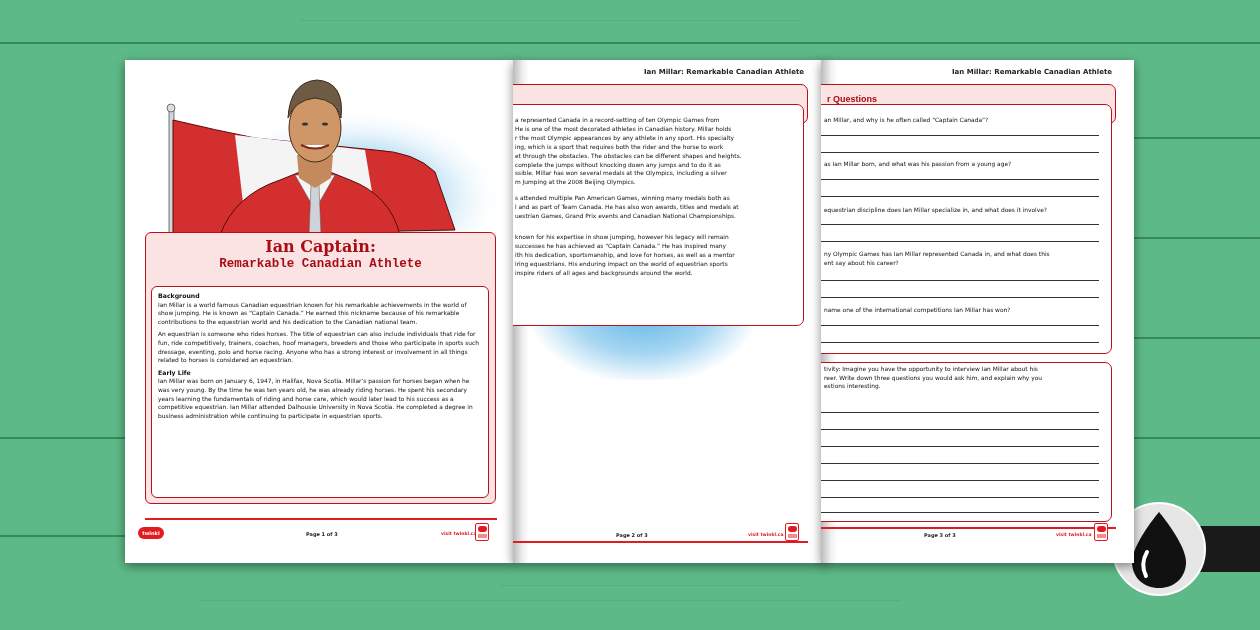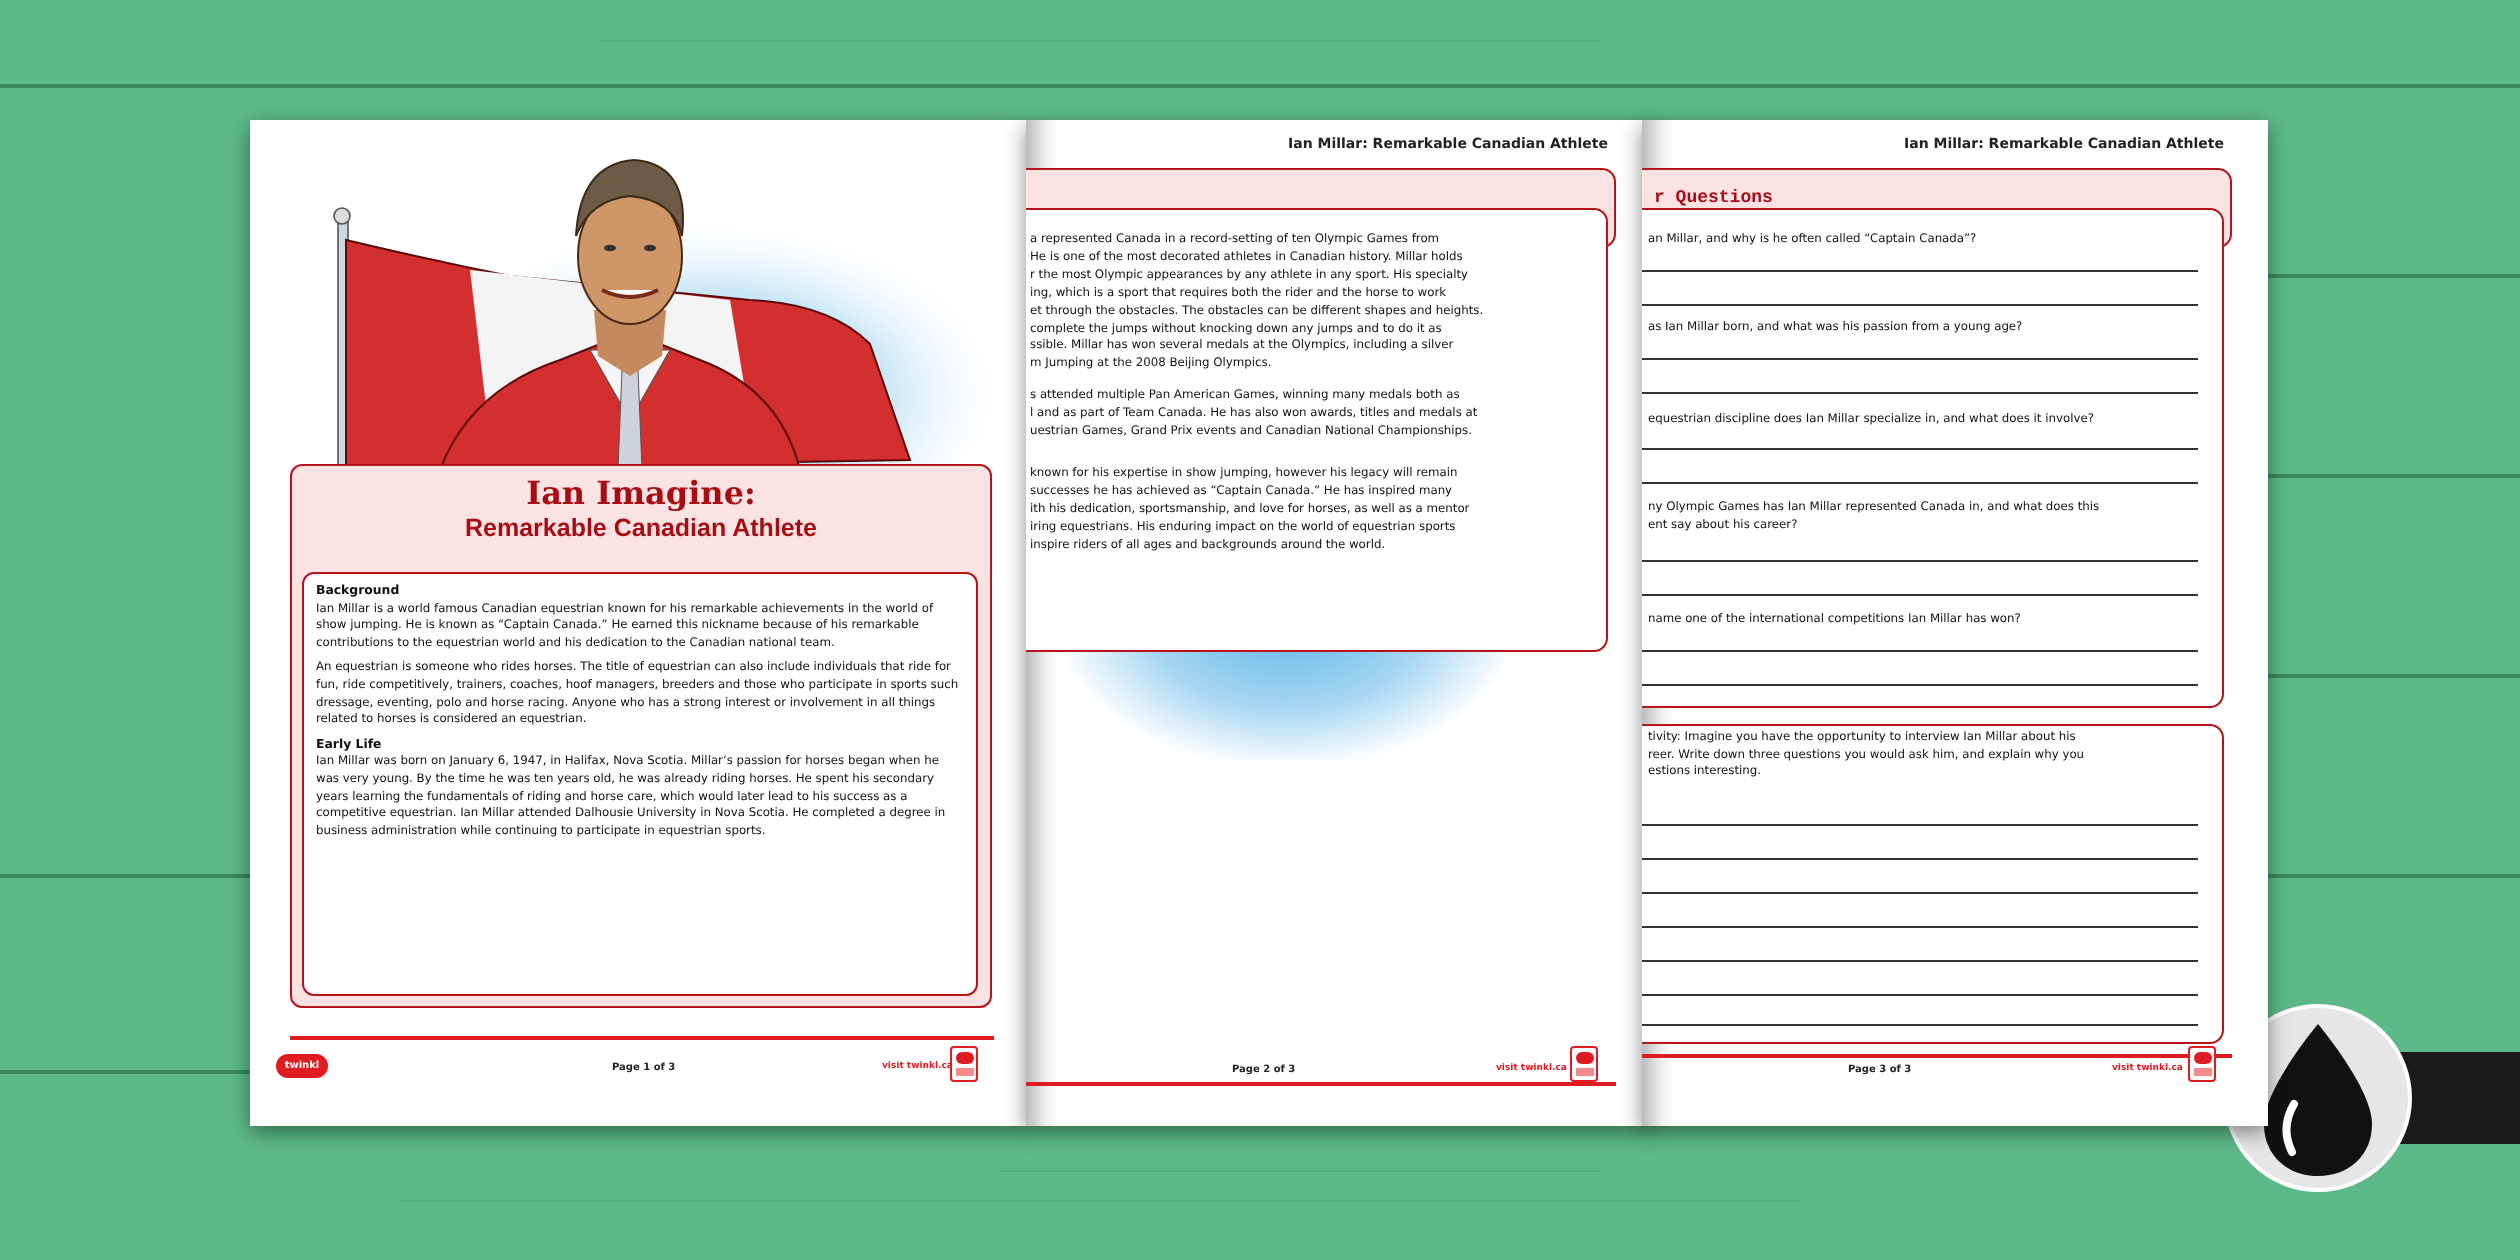--- a/index.html
+++ b/index.html
@@ -67,21 +67,21 @@
   .title-card {
     position: absolute; left: 20px; top: 172px; width: 351px; height: 272px;
     background: #fbe3e3; border: 1.5px solid #b8121b; border-radius: 6px;
   }
   .title-1 {
     position: absolute; top: 4px; left: 0; width: 100%; text-align: center;
     font-family: "DejaVu Serif", serif; font-weight: bold; font-size: 16px; color: #a80d16;
   }
   .title-2 {
     position: absolute; top: 24px; left: 0; width: 100%; text-align: center;
-    font-family: Liberation Sans, sans-serif; font-weight: bold; font-size: 12.5px; color: #a80d16;
+    font-family: Liberation Mono, monospace; font-weight: bold; font-size: 12.5px; color: #a80d16;
   }
   .body-card {
     position: absolute; left: 5px; top: 53px; width: 338px; height: 212px;
     background: #fff; border: 1.5px solid #b8121b; border-radius: 6px;
     padding: 5px 6px;
     font-size: 5.9px; line-height: 8.6px; color: #111;
   }
   .body-card h4 { font-size: 6.2px; font-weight: bold; margin-bottom: 0; }
   .body-card p { margin-bottom: 4px; }
 
@@ -95,21 +95,21 @@
     position: absolute; left: 0px; top: 56px; width: 297px;
     font-size: 5.9px; line-height: 8.9px; color: #111;
     padding-left: 2px;
   }
   .p2-body p { margin-bottom: 7px; white-space: nowrap; }
 
   
   #page3 { left: 821px; top: 60px; width: 313px; height: 503px; z-index: 3; }
   .q-title {
     position: absolute; left: 6px; top: 34px;
-    font-family: Liberation Mono, monospace; font-weight: bold; font-size: 9px; color: #a80d16;
+    font-family: Liberation Sans, sans-serif; font-weight: bold; font-size: 9px; color: #a80d16;
   }
   .q-text { position: absolute; left: 3px; font-size: 5.9px; color: #111; white-space: nowrap; line-height: 8.6px; }
   .rule { position: absolute; left: 0; width: 278px; height: 1px; background: #333; }
 
   
   .ink-band { position: absolute; left: 1160px; top: 526px; width: 100px; height: 46px; background: #1a1a1a; }
   .ink-circle {
     position: absolute; left: 1112px; top: 502px; width: 94px; height: 94px;
     background: #e6e6e6; border-radius: 50%;
     border: 2px solid #fff;
@@ -155,21 +155,21 @@
 
     <path d="M172 95 L208 95 L206 118 L190 128 L174 118 Z" fill="#c48a5e"></path>
     <ellipse cx="190" cy="68" rx="26" ry="34" fill="#cf9768" stroke="#4a2a14" stroke-width="1"></ellipse>
     <path d="M163 58 Q165 22 192 20 Q220 22 216 58 Q212 40 190 38 Q170 40 163 58 Z" fill="#6e5b45" stroke="#3a2a1a" stroke-width="1"></path>
     <path d="M176 85 Q190 92 204 85" stroke="#7a2a1a" stroke-width="2" fill="#fff"></path>
     <ellipse cx="180" cy="64" rx="3" ry="1.6" fill="#333"></ellipse>
     <ellipse cx="200" cy="64" rx="3" ry="1.6" fill="#333"></ellipse>
   </svg>
 
   <div class="title-card">
-    <div class="title-1">Ian Imagine:</div>
+    <div class="title-1">Ian Captain:</div>
     <div class="title-2">Remarkable Canadian Athlete</div>
     <div class="body-card">
       <h4>Background</h4>
       <p>Ian Millar is a world famous Canadian equestrian known for his remarkable achievements in the world of show jumping. He is known as “Captain Canada.” He earned this nickname because of his remarkable contributions to the equestrian world and his dedication to the Canadian national team.</p>
       <p>An equestrian is someone who rides horses. The title of equestrian can also include individuals that ride for fun, ride competitively, trainers, coaches, hoof managers, breeders and those who participate in sports such dressage, eventing, polo and horse racing. Anyone who has a strong interest or involvement in all things related to horses is considered an equestrian.</p>
       <h4>Early Life</h4>
       <p>Ian Millar was born on January 6, 1947, in Halifax, Nova Scotia. Millar’s passion for horses began when he was very young. By the time he was ten years old, he was already riding horses. He spent his secondary years learning the fundamentals of riding and horse care, which would later lead to his success as a competitive equestrian. Ian Millar attended Dalhousie University in Nova Scotia. He completed a degree in business administration while continuing to participate in equestrian sports.</p>
     </div>
   </div>
 

